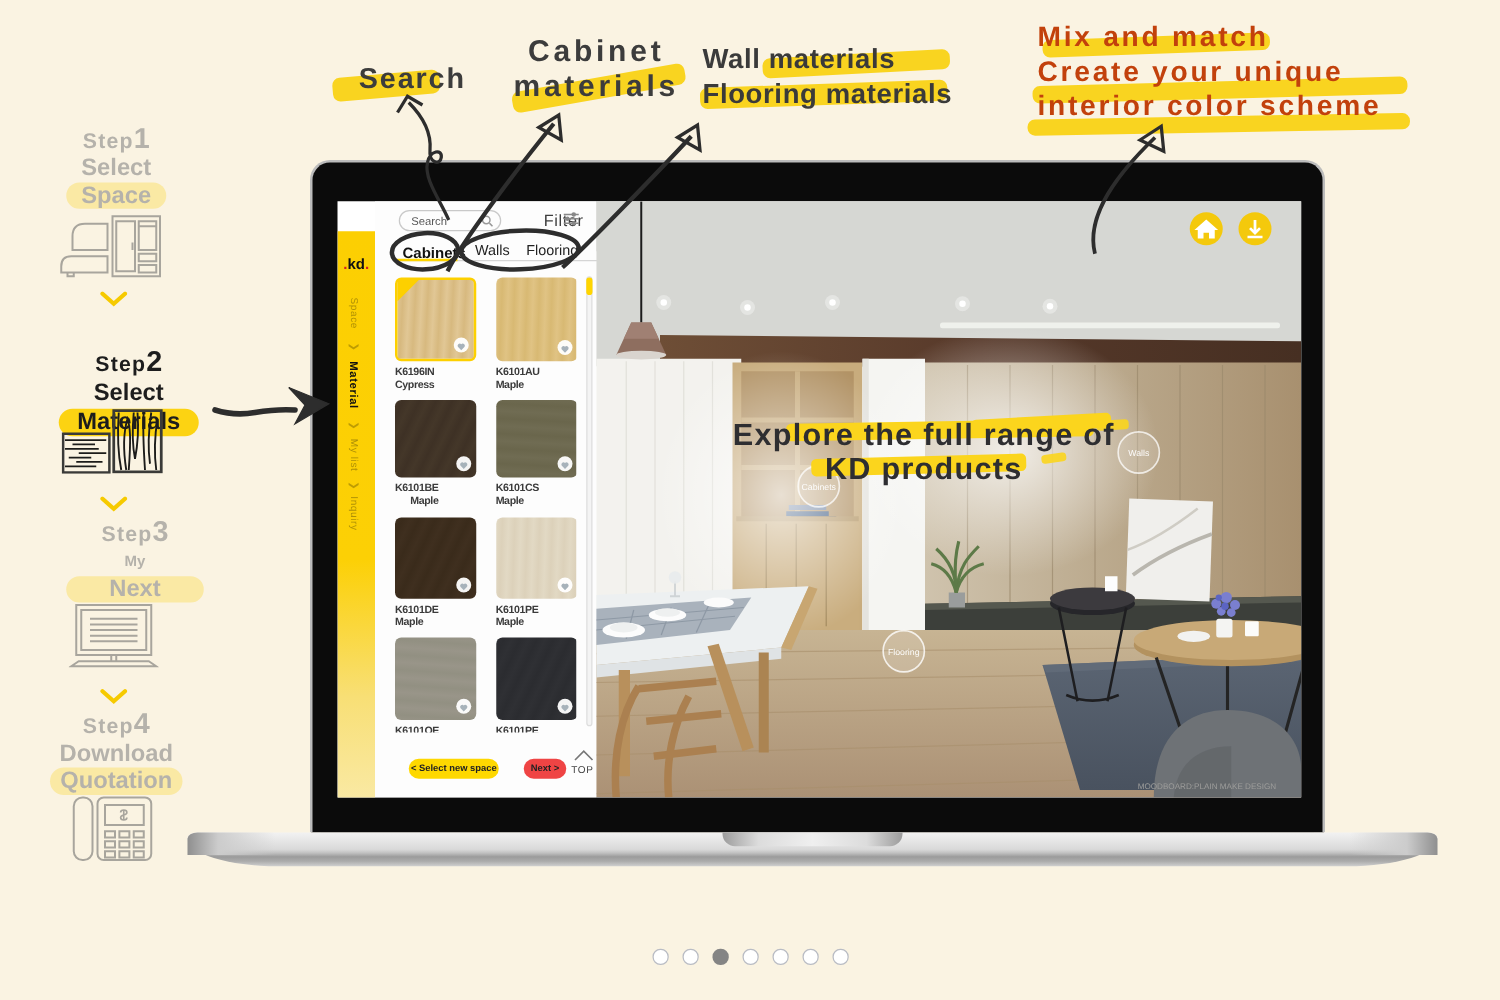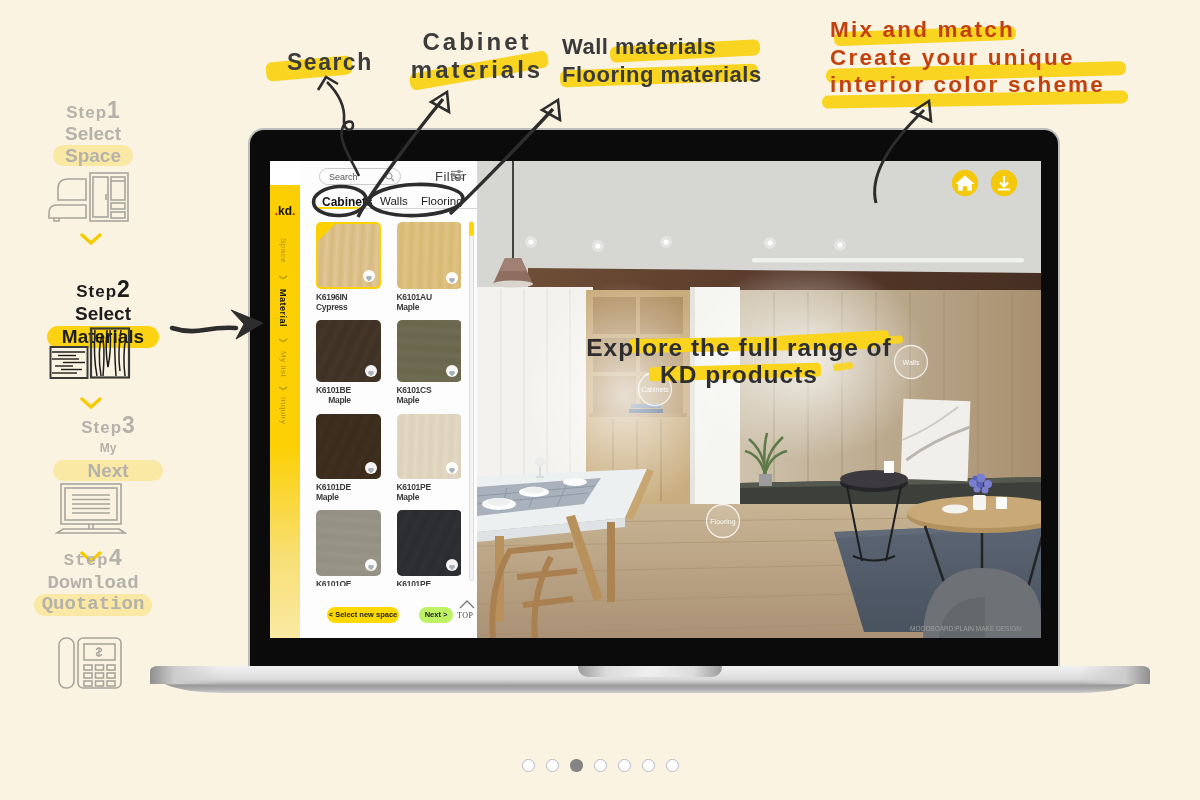--- a/index.html
+++ b/index.html
@@ -93,21 +93,21 @@
     <line x1="34" y1="42" x2="34" y2="47"></line>
       <line x1="38" y1="42" x2="38" y2="47"></line>
     <path d="M2 51 l6 -4 l56 0 l6 4 Z"></path>
   </g>
 </svg>
 
 <svg class="abs" style="left:80px;top:551px;" width="22" height="13" viewBox="0 0 22 13">
   <path d="M2 2 L11 10 L20 2" fill="none" stroke="#f6ca00" stroke-width="3.4" stroke-linecap="round"></path>
 </svg>
 
-<div class="abs steptxt gray" style="left:13px;top:549px;width:160px;line-height:21.5px;font-family:Liberation Mono, monospace;">
+<div class="abs steptxt gray" style="left:13px;top:568px;width:160px;line-height:21.5px;">
   <div><span class="stepword">Step</span><span class="stepnum">4</span></div>
   <div style="font-size:19px;">Download</div>
   <div style="margin-top:0;text-align:center;"><span class="pill pill-pale" style="font-size:19px;padding:0 8px;">Quotation</span></div>
 </div>
 
 <svg class="abs" style="left:56px;top:636px;" width="68" height="54" viewBox="0 0 68 54">
   <g fill="none" stroke="#a8a59d" stroke-width="1.6">
     <rect x="3" y="2" width="15" height="50" rx="7"></rect>
     <rect x="22" y="2" width="43" height="50" rx="5"></rect>
     <rect x="28" y="8" width="31" height="16"></rect>
@@ -260,25 +260,25 @@
 
       <div style="position:absolute;left:96.5px;top:297px;width:65px;height:66px;border-radius:5px;background:repeating-linear-gradient(115deg,#2f3034 0px,#2b2c30 6px,#2f3034 12px);">
           <div style="position:absolute;right:4px;bottom:5px;width:12px;height:12px;border-radius:50%;background:rgba(255,255,255,0.95);"><svg width="12" height="12" viewBox="0 0 12 12">
               <path d="M6 9.2 L3.3 6.4 A1.7 1.7 0 0 1 6 4.4 A1.7 1.7 0 0 1 8.7 6.4 Z" fill="#a7b2ba"></path>
             </svg></div>
         </div>
         <div style="position:absolute;left:96.5px;top:367px;font-size:8.5px;letter-spacing:-0.3px;font-weight:bold;line-height:9.7px;color:#3b3b3b;">K6101PE<br>Maple</div>
     </div>
 
     <div class="abs" style="left:27px;top:446px;width:72px;height:16px;background:#fed800;border-radius:8px;text-align:center;white-space:nowrap;font-size:7.5px;font-weight:bold;color:#222;line-height:16px;">&lt; Select new space</div>
-    <div class="abs" style="left:119px;top:446px;width:34px;height:16px;background:#bef264;border-radius:8px;text-align:center;white-space:nowrap;font-size:7.5px;font-weight:bold;color:#222;line-height:16px;">Next &gt;</div>
+    <div class="abs" style="left:119px;top:446px;width:34px;height:16px;background:#ef4444;border-radius:8px;text-align:center;white-space:nowrap;font-size:7.5px;font-weight:bold;color:#222;line-height:16px;">Next &gt;</div>
     <svg class="abs" style="left:158px;top:438px;" width="18" height="11" viewBox="0 0 18 11">
         <path d="M2 9 L9 2 L16 9" fill="none" stroke="#777" stroke-width="1.3"></path>
       </svg>
-    <div class="abs" style="left:157px;top:450px;font-size:8px;color:#444;letter-spacing:0.5px;font-family:Liberation Serif, serif;">TOP</div>
+    <div class="abs" style="left:157px;top:450px;font-size:8px;color:#444;letter-spacing:0.5px;">TOP</div>
   </div>
 
   <div class="abs" style="left:207px;top:0;width:564px;height:477px;" id="photo">
   <svg width="564" height="477" viewBox="0 0 564 477">
     <defs>
       <linearGradient id="beamg" x1="0" y1="0" x2="1" y2="0">
         <stop offset="0" stop-color="#6e4e36"></stop>
             <stop offset="0.5" stop-color="#57392a"></stop>
             <stop offset="1" stop-color="#462f22"></stop>
       </linearGradient>

